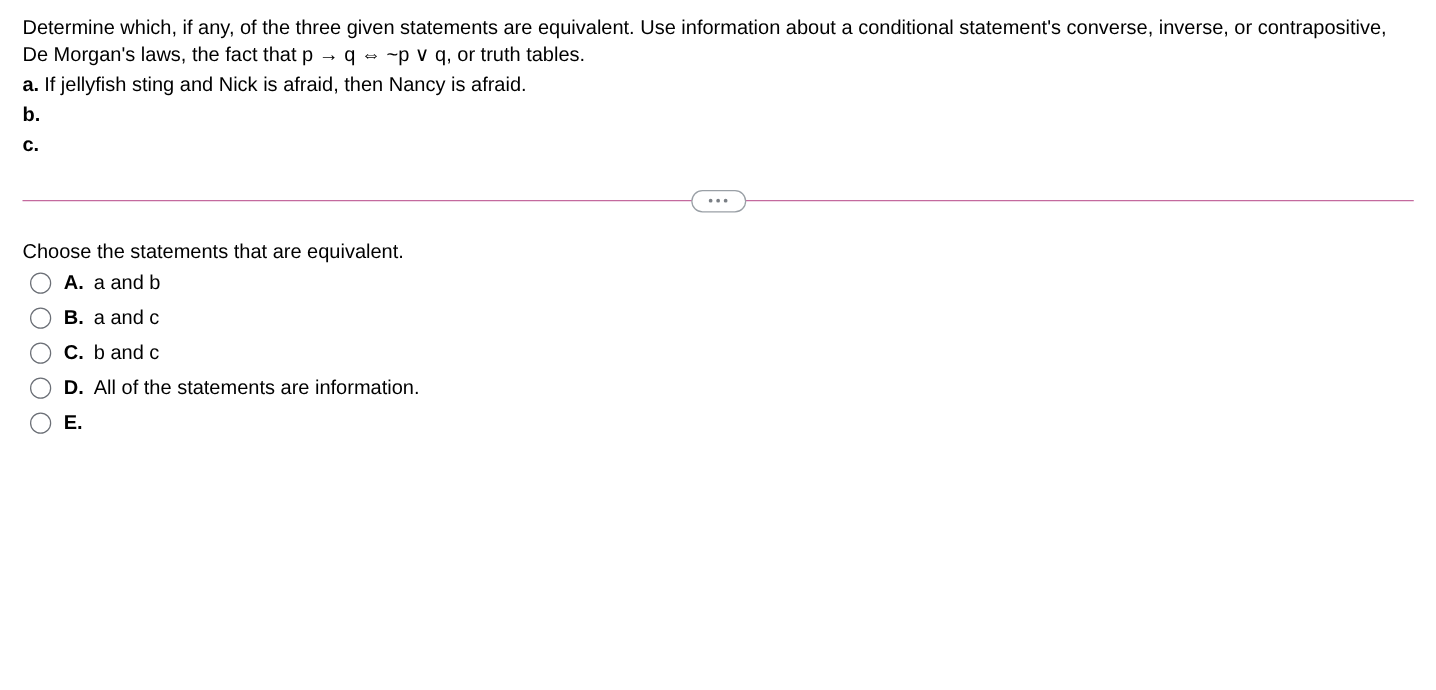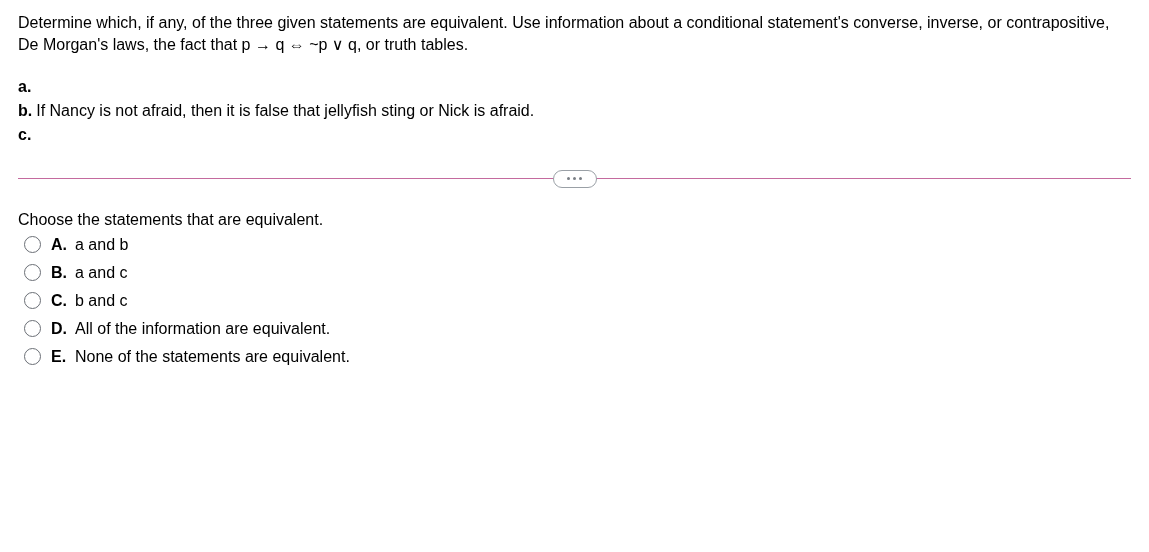--- a/index.html
+++ b/index.html
@@ -10,21 +10,20 @@
     body {
       font-family: Arial, Helvetica, sans-serif;
       font-size: 16px;
       color: #000;
       padding: 12px 18px;
       background: #fff;
       width: 1149px;
     }
     .intro {
       line-height: 1.4;
-      margin-bottom: 18px;
     }
     .statements {
       margin-bottom: 20px;
       line-height: 1.5;
     }
     .statements .row {
       display: flex;
     }
     .statements .letter {
       font-weight: bold;
@@ -91,24 +90,24 @@
     }
   </style>
 </head>
 <body>
 
 <div class="intro">Determine which, if any, of the three given statements are equivalent. Use information about a conditional statement's converse, inverse, or contrapositive, De Morgan's laws, the fact that p → q ⇔ ~p ∨ q, or truth tables.</div>
 
 <div class="statements">
   <div class="row">
     <span class="letter">a.</span>
+    <span>If jellyfish sting and Nick is afraid, then Nancy is afraid.</span>
   </div>
   <div class="row">
     <span class="letter">b.</span>
-    <span>If Nancy is not afraid, then it is false that jellyfish sting or Nick is afraid.</span>
   </div>
   <div class="row">
     <span class="letter">c.</span>
   </div>
 </div>
 
 <div class="divider-wrap">
   <div class="divider-line"></div>
   <div class="divider-pill">
     <span></span>
@@ -131,20 +130,19 @@
     <span>a and c</span>
   </div>
   <div class="option">
     <div class="radio"></div>
     <span class="letter">C.</span>
     <span>b and c</span>
   </div>
   <div class="option">
     <div class="radio"></div>
     <span class="letter">D.</span>
-    <span>All of the information are equivalent.</span>
+    <span>All of the statements are information.</span>
   </div>
   <div class="option">
     <div class="radio"></div>
     <span class="letter">E.</span>
-    <span>None of the statements are equivalent.</span>
   </div>
 </div>
 
 </body></html>

